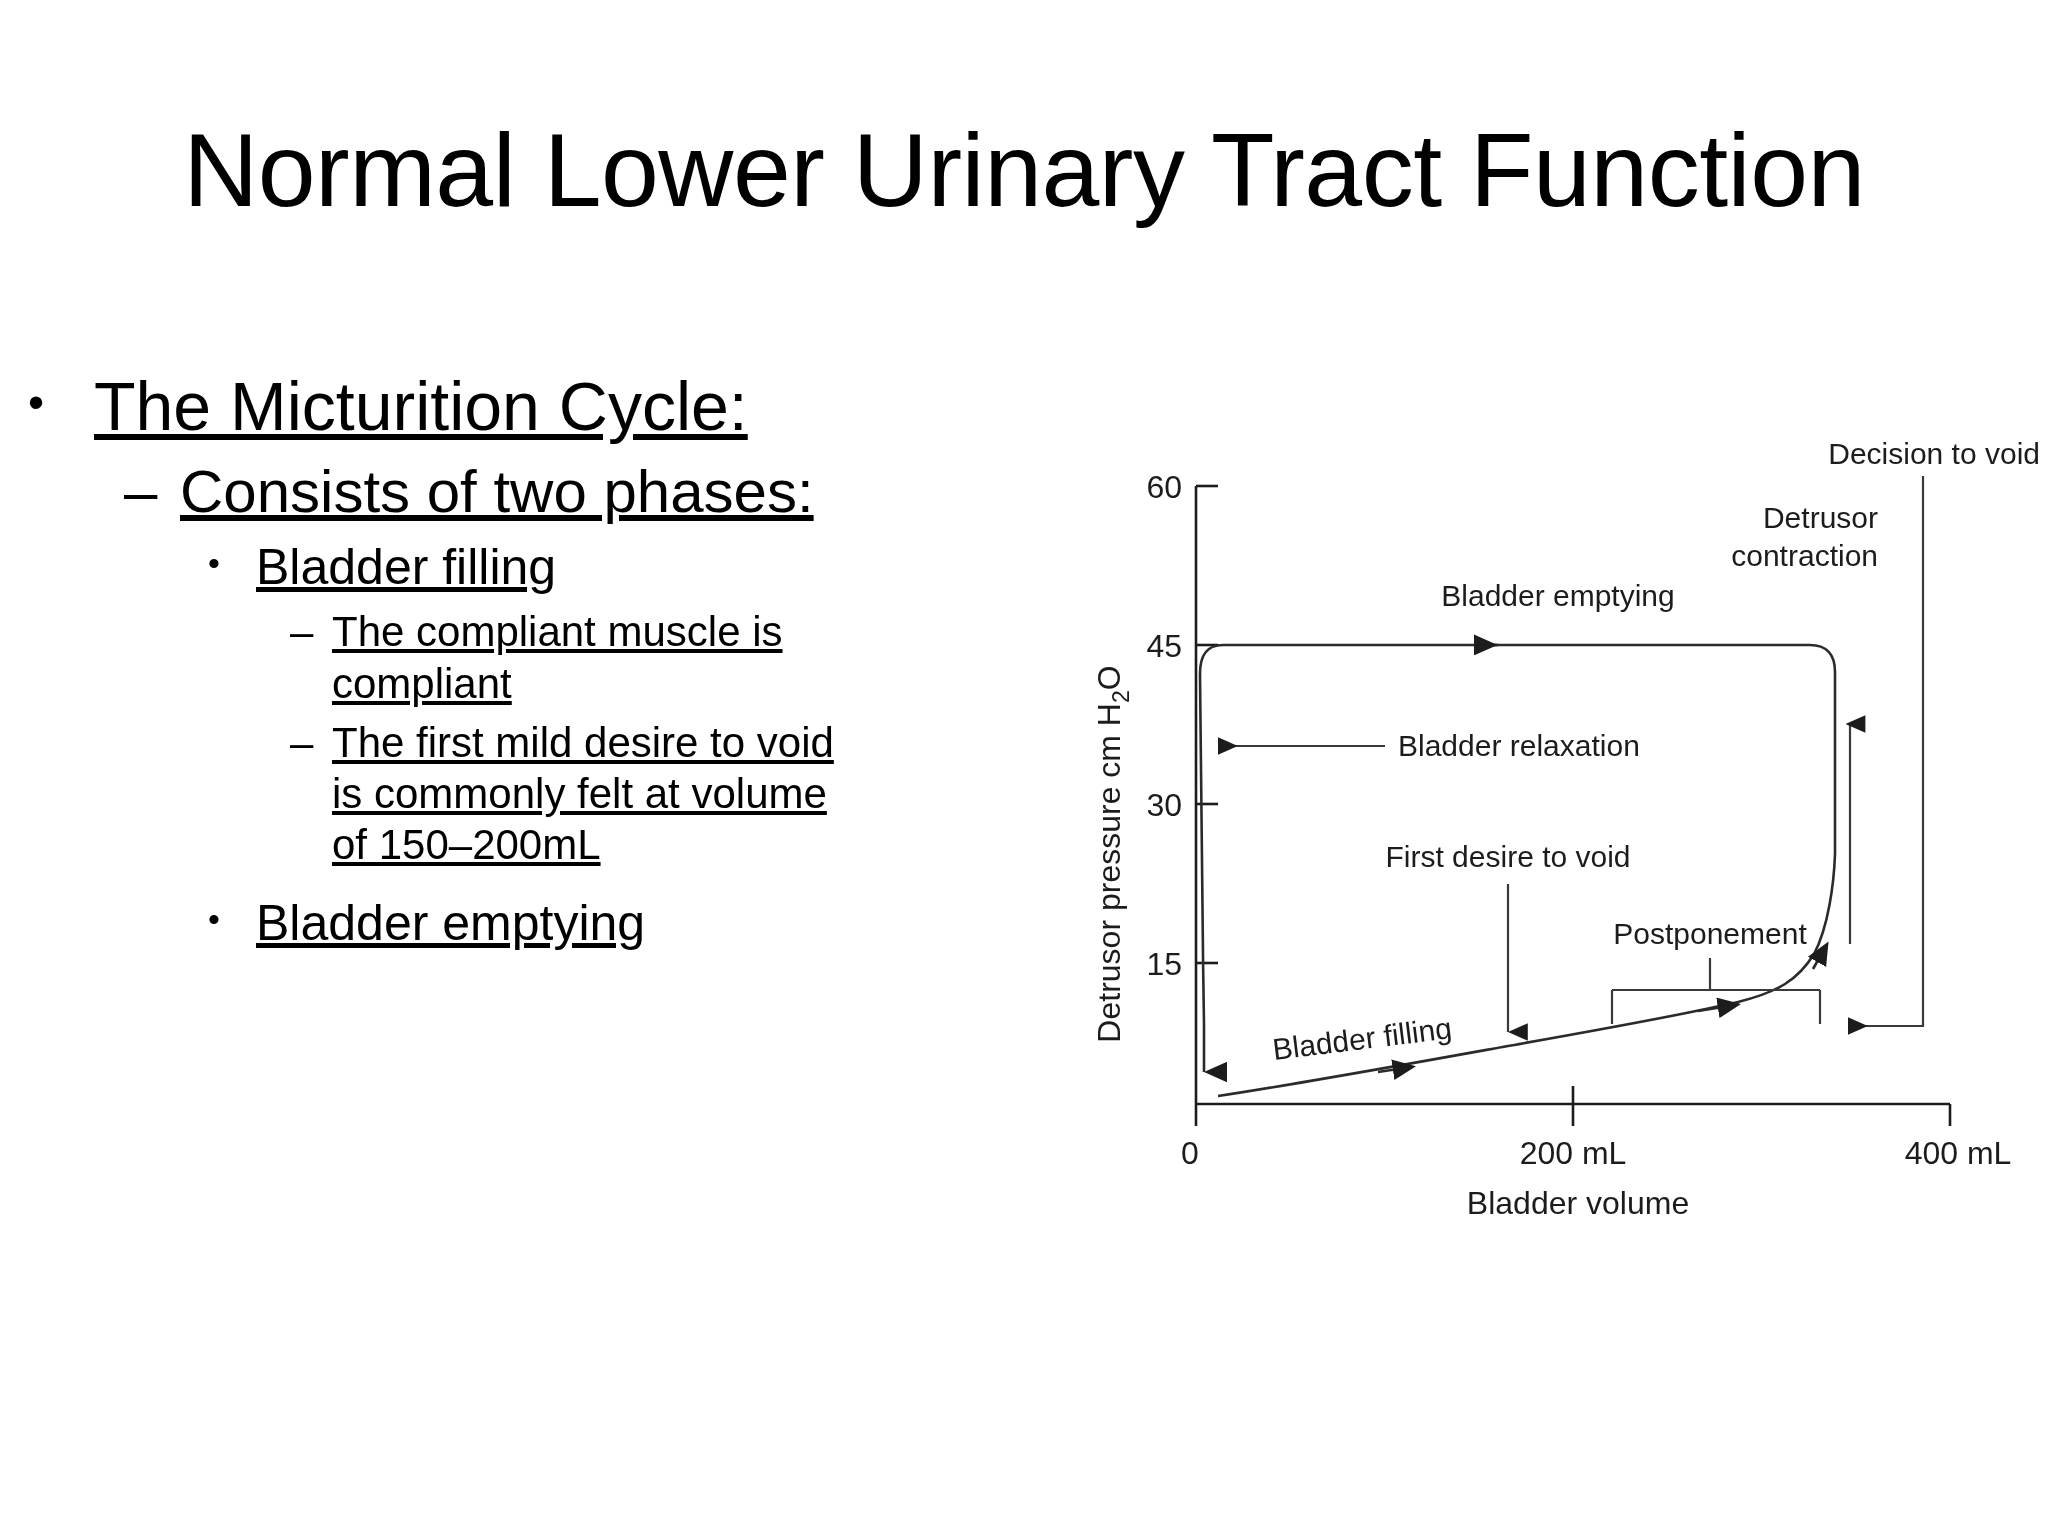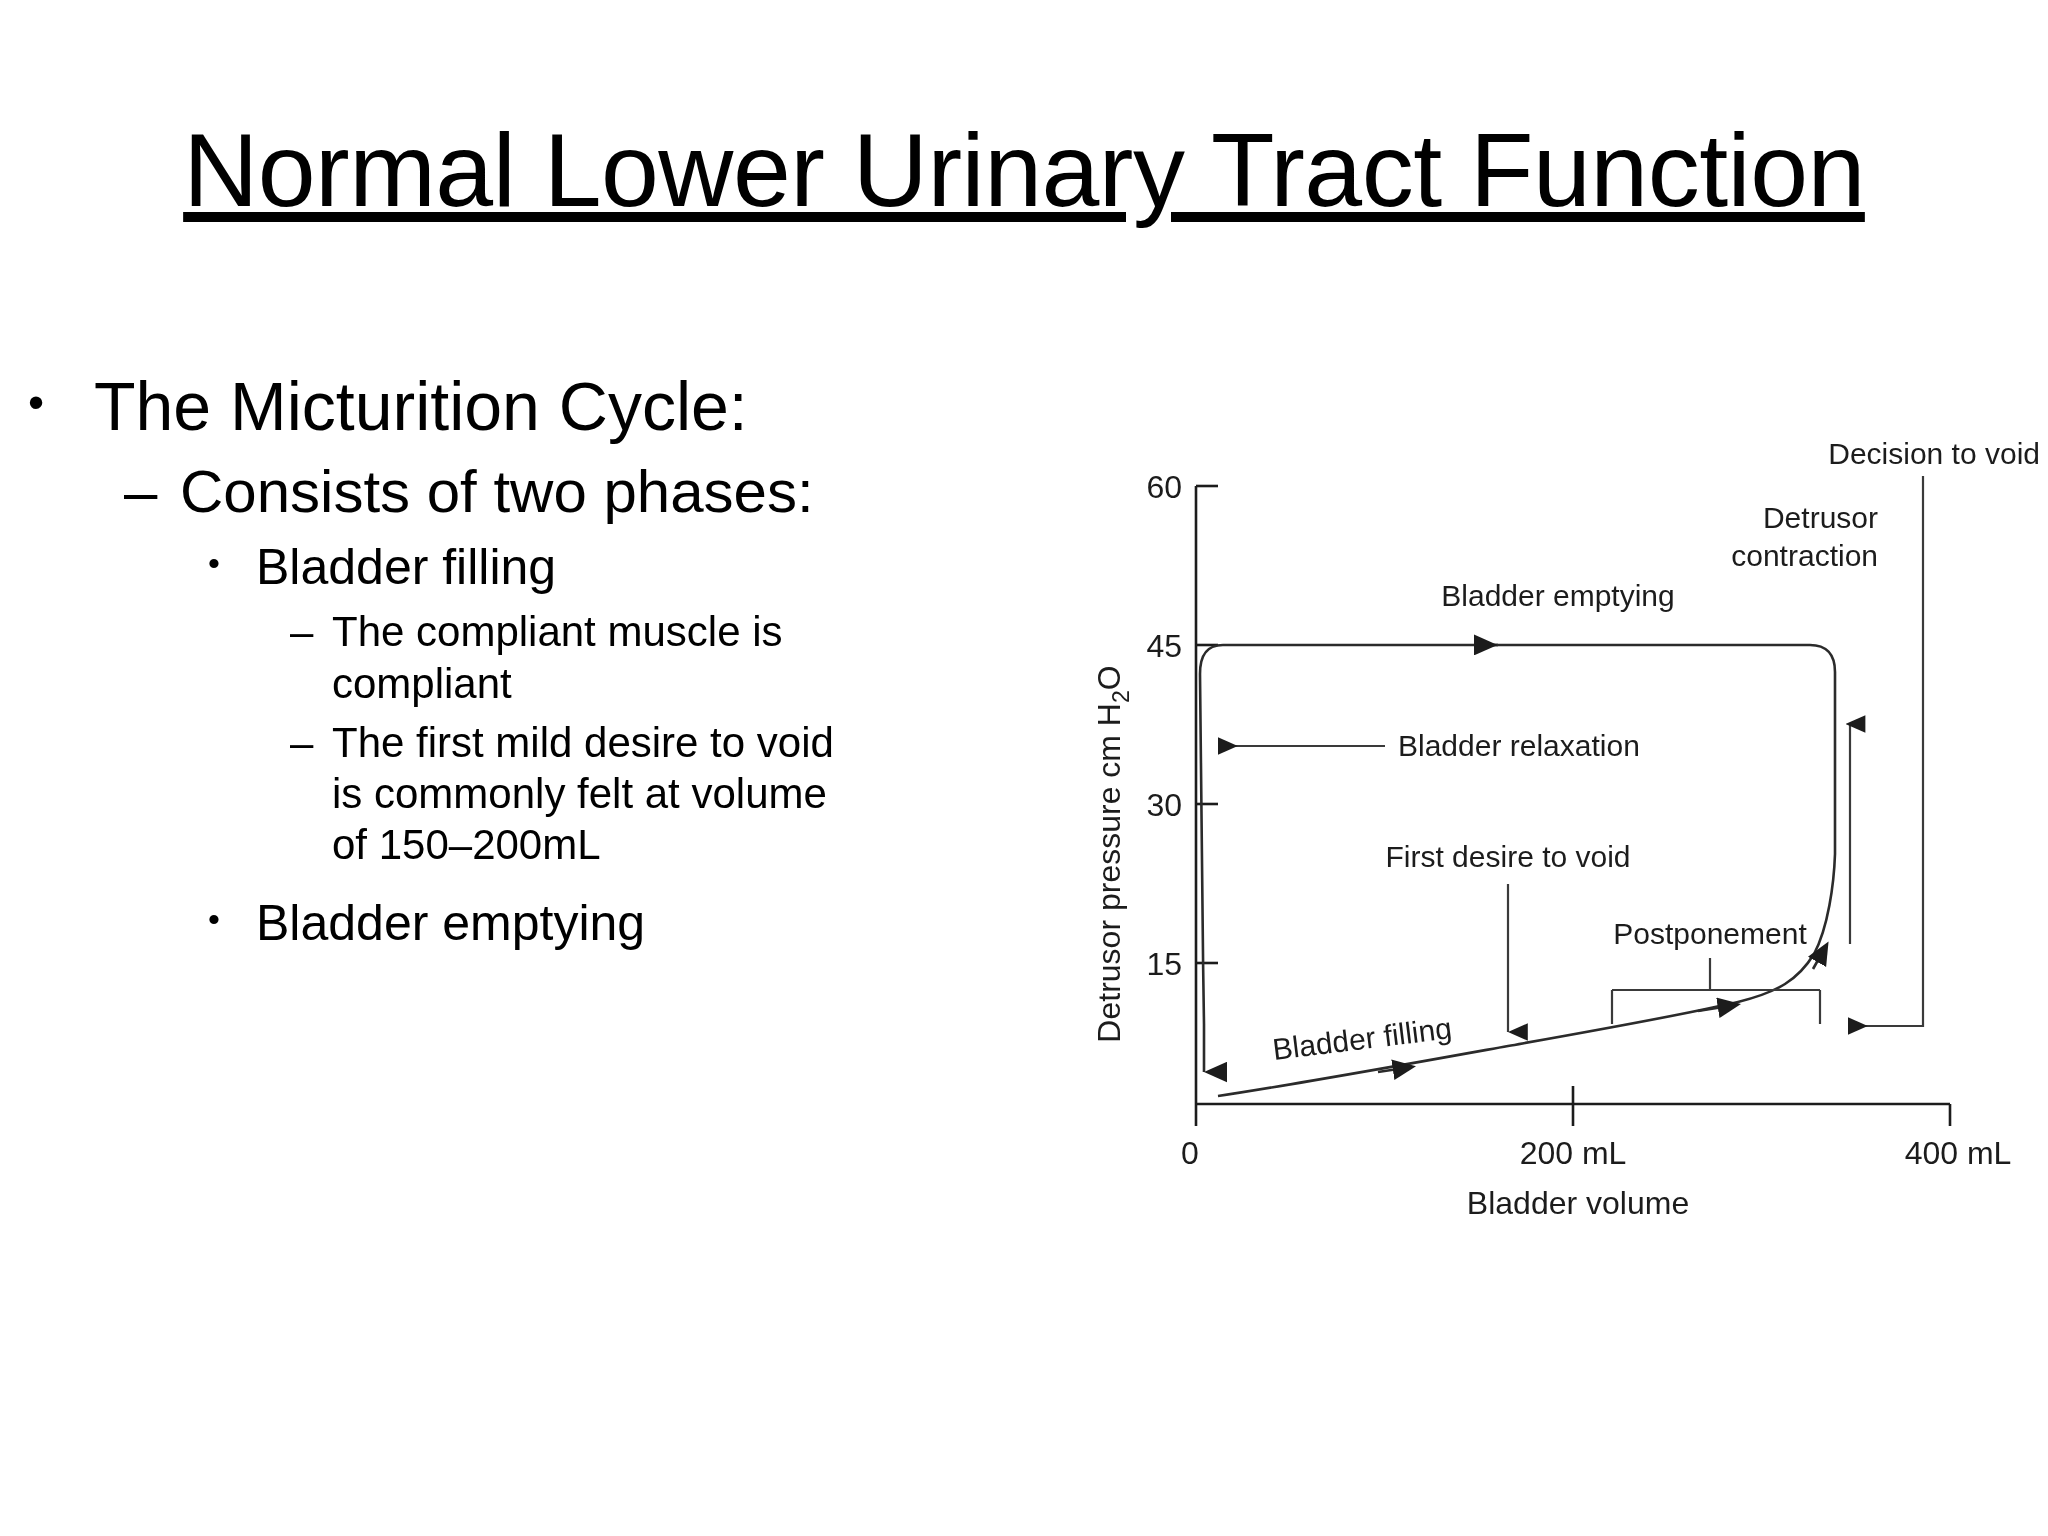--- a/index.html
+++ b/index.html
@@ -21,21 +21,20 @@
     position: absolute;
     left: 0;
     top: 118px;
     width: 2048px;
     text-align: center;
     font-size: 104px;
     line-height: 1.0;
     font-weight: 400;
     letter-spacing: -0.5px;
     white-space: nowrap;
-    text-decoration: underline;
   }
 
   
   #body-column {
     position: absolute;
     left: 28px;
     top: 368px;
     width: 1040px;
   }
 
@@ -44,20 +43,21 @@
     align-items: flex-start;
   }
 
   .bullet-mark {
     flex: 0 0 auto;
     text-align: left;
   }
 
   .bullet-text {
     flex: 1 1 auto;
+    text-decoration: underline;
   }
 
   
   .lvl1 {
     margin: 0 0 14px 0;
     font-size: 68px;
     line-height: 1.12;
   }
   .lvl1 .bullet-mark { width: 66px; font-size: 46px; line-height: 1.5; }
 

